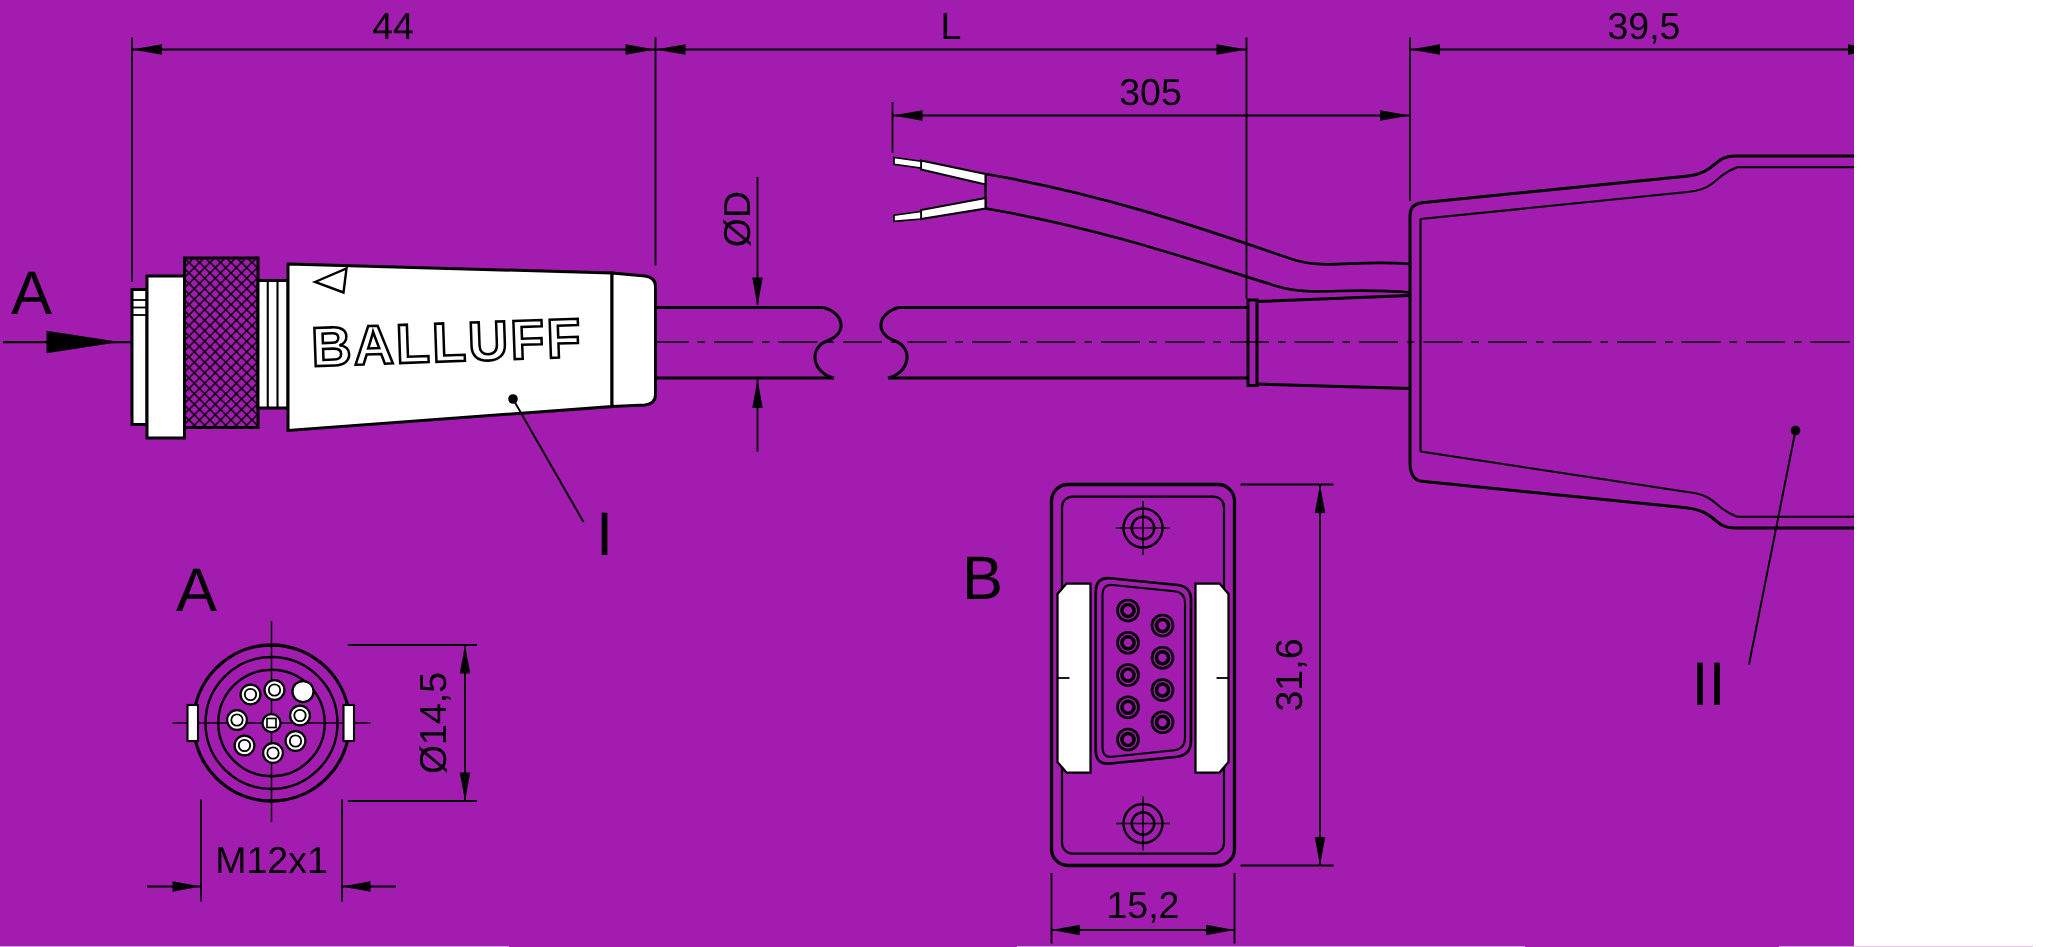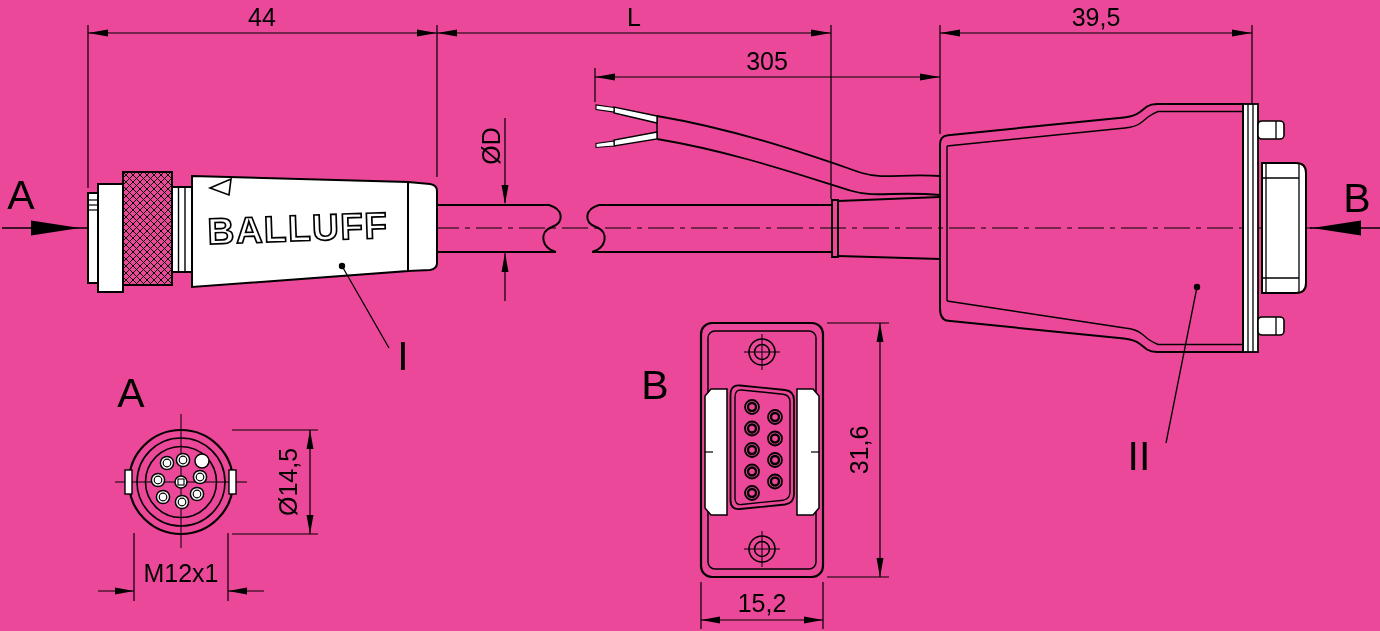--- a/index.html
+++ b/index.html
@@ -1,16 +1,16 @@
 <!DOCTYPE html>
 <html><head>
 <meta charset="utf-8">
 <style>
   html,body{margin:0;padding:0;background:#fff;}
-  .canvas{position:relative;width:1380px;height:631px;background:#ec4899;overflow:hidden;
+  .canvas{position:relative;width:1236px;height:631px;background:#a21caf;overflow:hidden;
           font-family:"Liberation Sans", sans-serif;}
   svg{display:block}
   svg text{font-family:"Liberation Sans", sans-serif; fill:#000;}
   .dim-txt{font-size:25px;}
   .big-lbl{font-size:41px;}
   .logo-txt{font-size:37px;font-weight:bold;letter-spacing:1.5px;fill:#fff;stroke:#000;stroke-width:1.7px;}
 </style>
 </head>
 <body>
 

